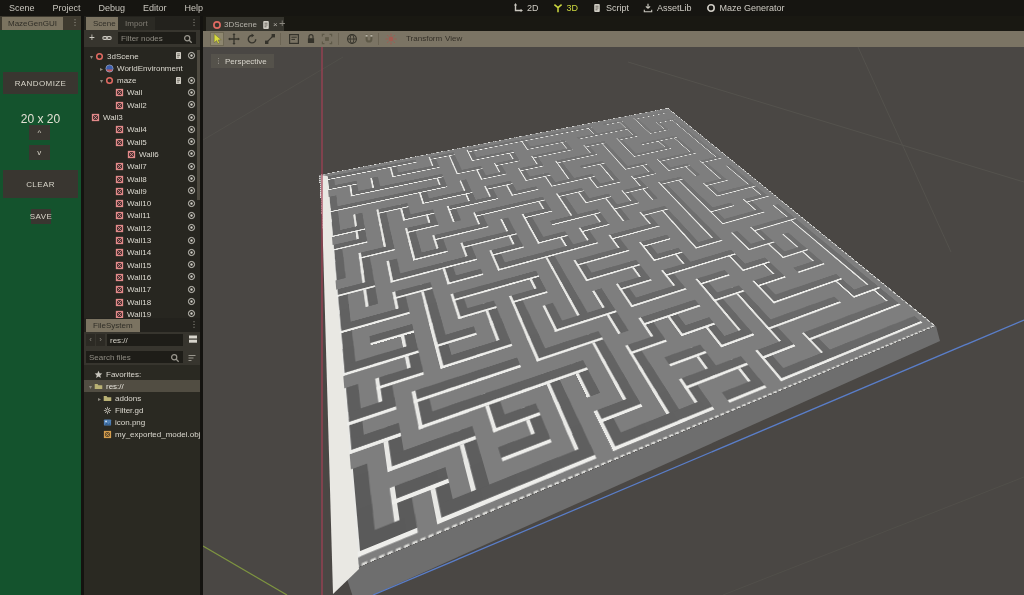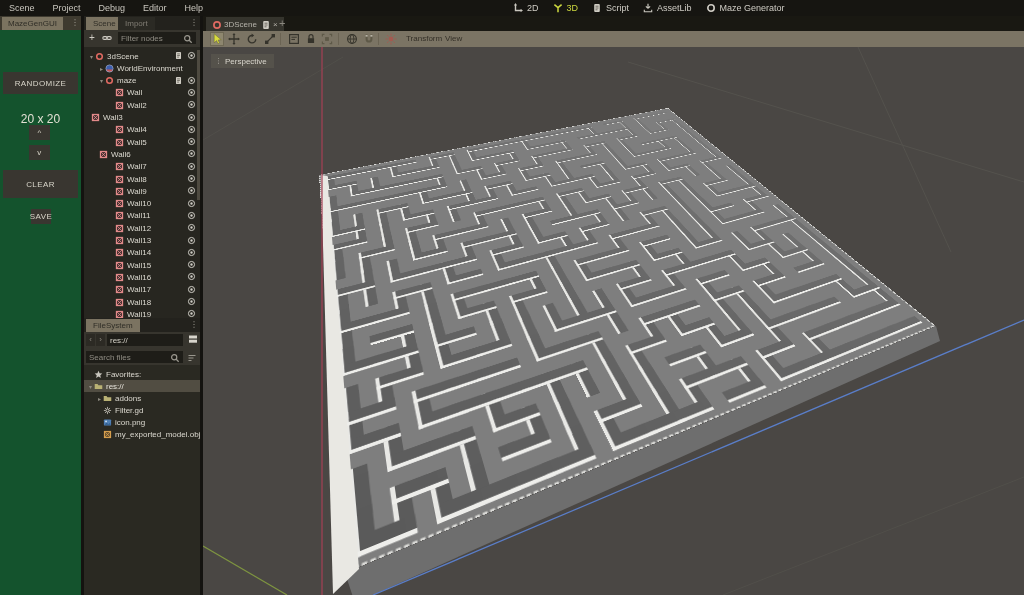--- a/index.html
+++ b/index.html
@@ -300,21 +300,21 @@
             <span>Wall5</span>
             <span class="right-ics">
               <span class="eye">
                 <svg viewBox="0 0 10 10" xmlns="http://www.w3.org/2000/svg">
                   <circle cx="5" cy="5" r="3.4" fill="none" stroke="#cfcdc5" stroke-width="1.1"></circle>
                   <circle cx="5" cy="5" r="1.3" fill="#cfcdc5"></circle>
                 </svg>
               </span>
             </span>
           </div>
-          <div class="trow" style="top: 101.4px; padding-left: 8px;">
+          <div class="trow" style="top: 101.4px; padding-left: 36px;">
             <span class="chev"></span>
             <span class="ticon">
               <svg viewBox="0 0 10 10" xmlns="http://www.w3.org/2000/svg">
                 <rect x="1.6" y="1.6" width="6.8" height="6.8" fill="#4a3434" stroke="#e38a8a" stroke-width="1.3"></rect>
                 <path d="M1.6,1.6L8.4,8.4M8.4,1.6L1.6,8.4" stroke="#e38a8a" stroke-width=".9"></path>
               </svg>
             </span>
             <span>Wall6</span>
             <span class="right-ics">
               <span class="eye">

